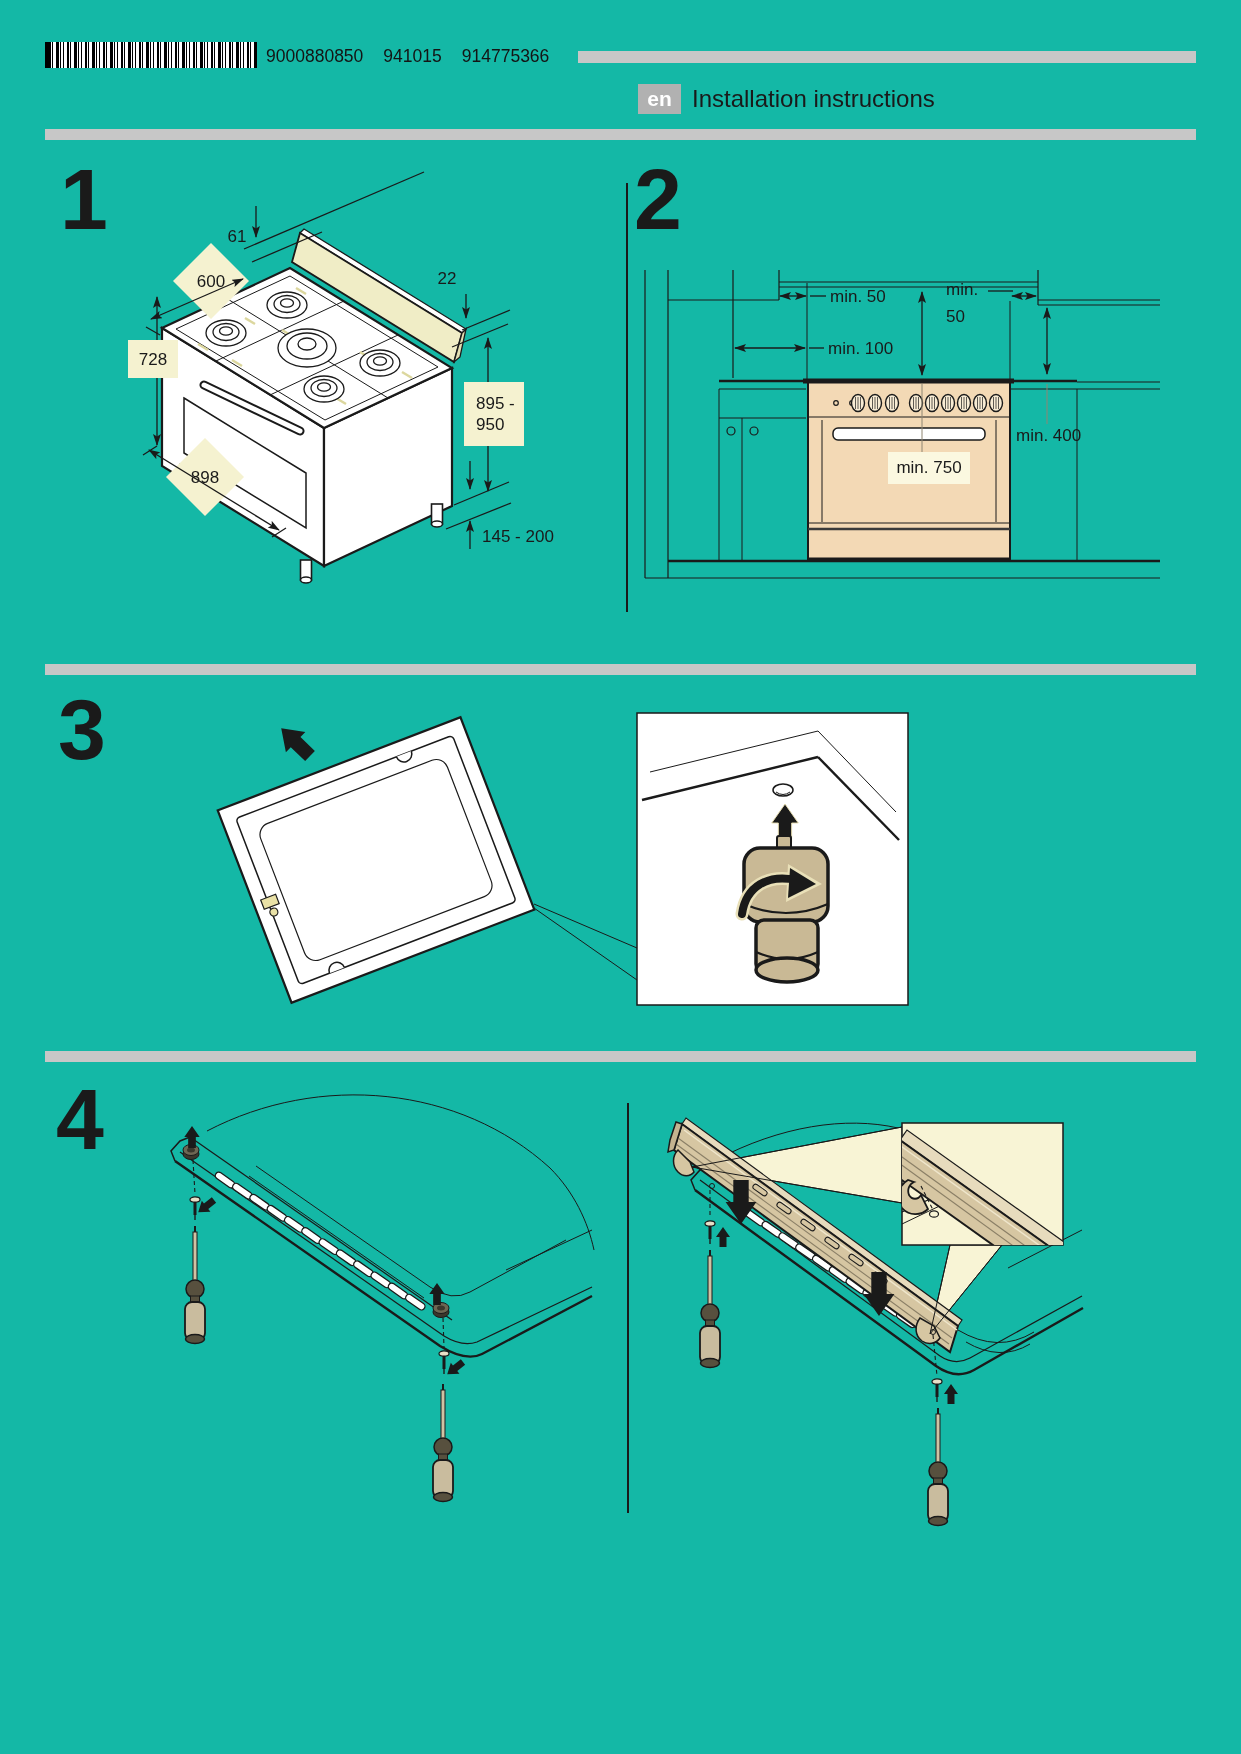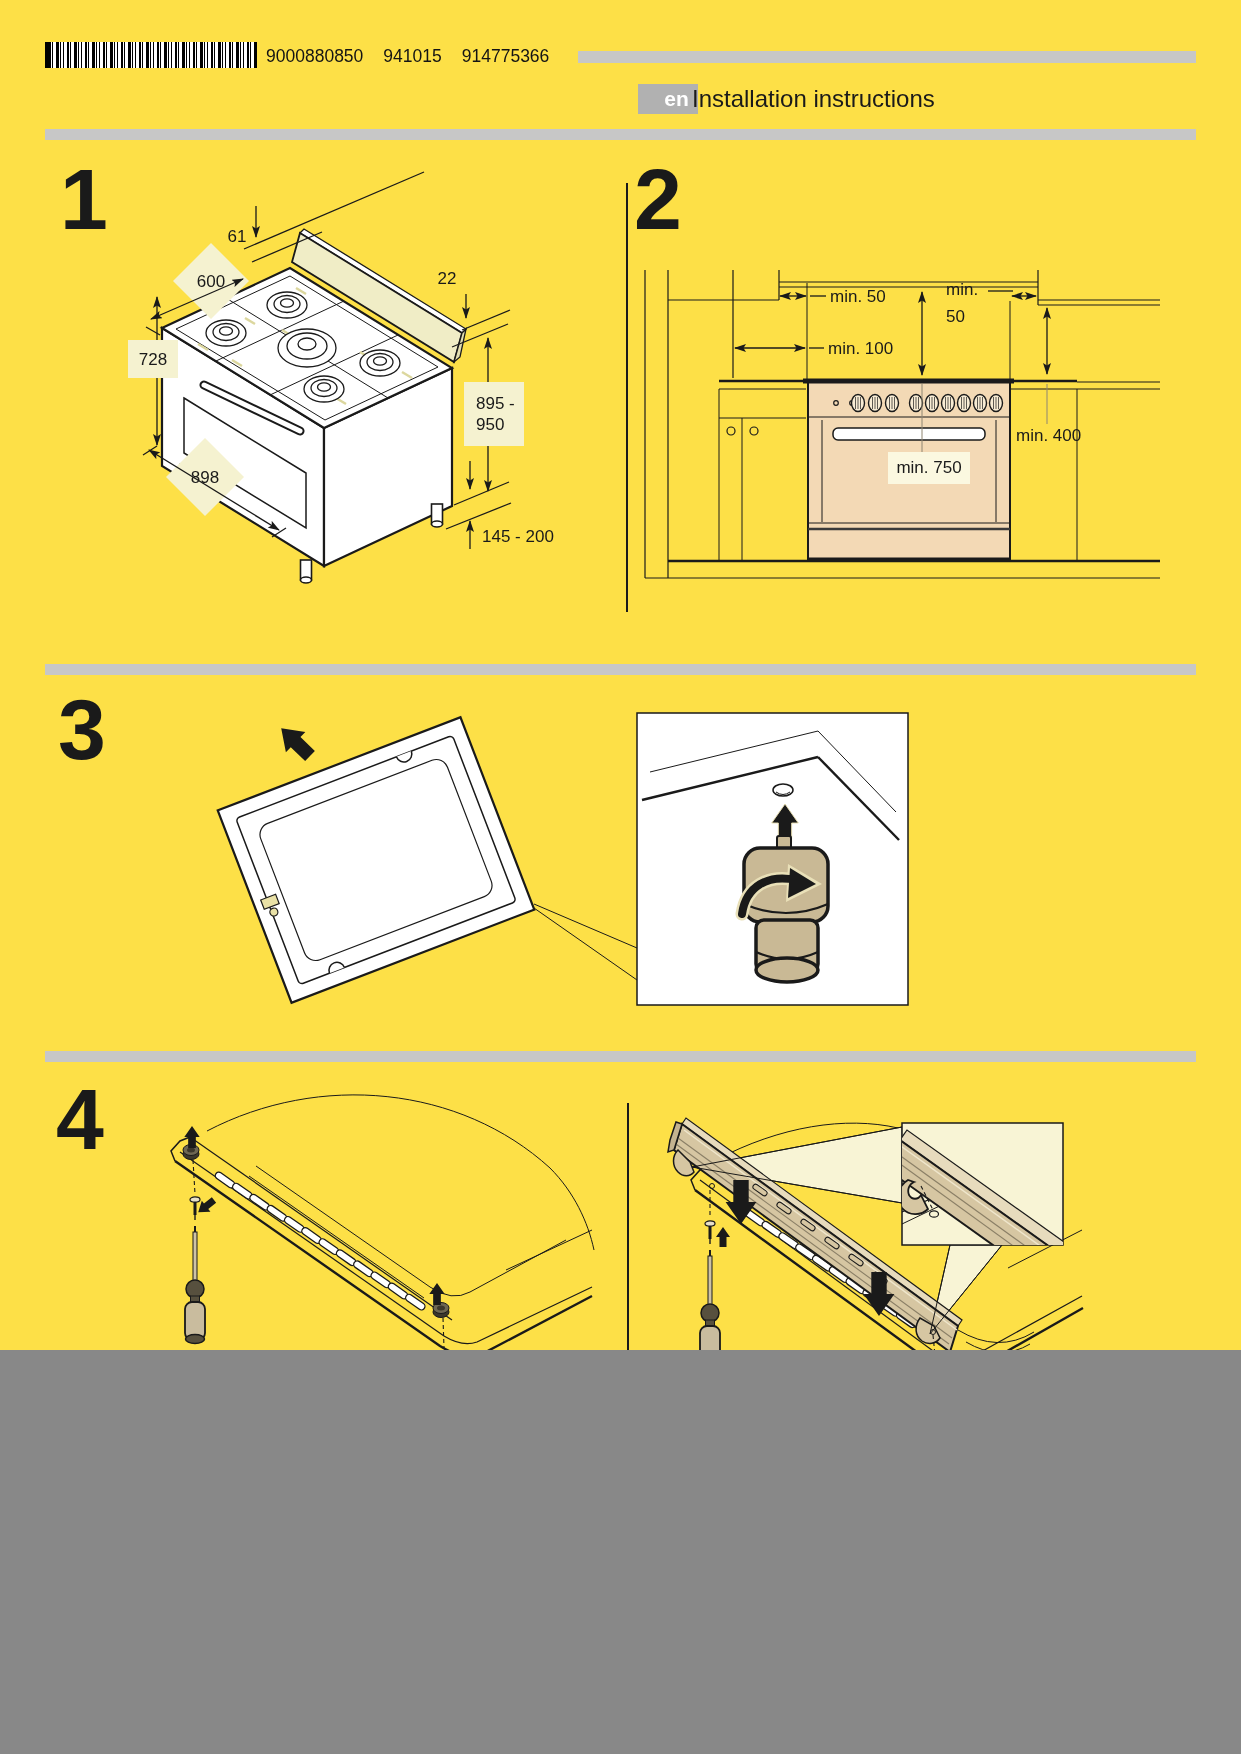--- a/index.html
+++ b/index.html
@@ -1,30 +1,30 @@
 <!DOCTYPE html>
 <html style="--ink: #1a1a1a; --gray-bar: #c7c7c7; --badge-gray: #b1b1b1; --accent-yellow: #f5f2d0; --note-yellow: #fbf8e0; --callout-yellow: #f8f4d5; --backguard-yellow: #f0edc6; --stove-tan: #f3d9b5; --part-tan: #d6c6a2; --foot-tan: #c9b995; --handle-tan: #c9bc9e; --metal-dark: #57503e; --shade-line: #8a7f66;"><head>
 <meta charset="utf-8">
 <style>
   :root{
     --ink:#1a1a1a;
   }
   html,body{margin:0;padding:0;background:#888;}
   #page{
-    position:relative;width:1241px;height:1350px;background:#fde047;
+    position:relative;width:1241px;height:1754px;background:#14b8a6;
     font-family:"Liberation Sans",sans-serif;color:var(--ink);
     overflow:hidden;margin:0 auto;
   }
   .abs{position:absolute;}
   .graybar{background:var(--gray-bar);}
   .numeral{font-weight:bold;font-size:86px;line-height:1;color:var(--ink);letter-spacing:-2px;}
   .docnums{font-size:17.5px;color:#141414;}
   .docnums span{margin-right:20px;}
   #lang-badge{background:var(--badge-gray);color:#fff;font-weight:bold;font-size:21px;
-    width:43px;height:30px;line-height:30px;text-align:center;padding-left:17px;}
+    width:43px;height:30px;line-height:30px;text-align:center;}
   #doc-title{font-weight:normal;font-size:24px;line-height:30px;}
   .vsep{background:var(--ink);width:1.5px;}
   #barcode{width:205px;height:26px;border-left:4px solid #000;border-right:3px solid #000;
     background:repeating-linear-gradient(90deg,#000 0 2px,#fff 2px 3px,#000 3px 4px,#fff 4px 7px,
       #000 7px 10px,#fff 10px 11px,#000 11px 12px,#fff 12px 14px,#000 14px 15px,#fff 15px 18px);}
   svg{position:absolute;overflow:visible;}
   svg *{vector-effect:none;}
   .s1{stroke:var(--ink);stroke-width:1;fill:none;}
   .s12{stroke:var(--ink);stroke-width:1.2;fill:none;}
   .s15{stroke:var(--ink);stroke-width:1.5;fill:none;}

